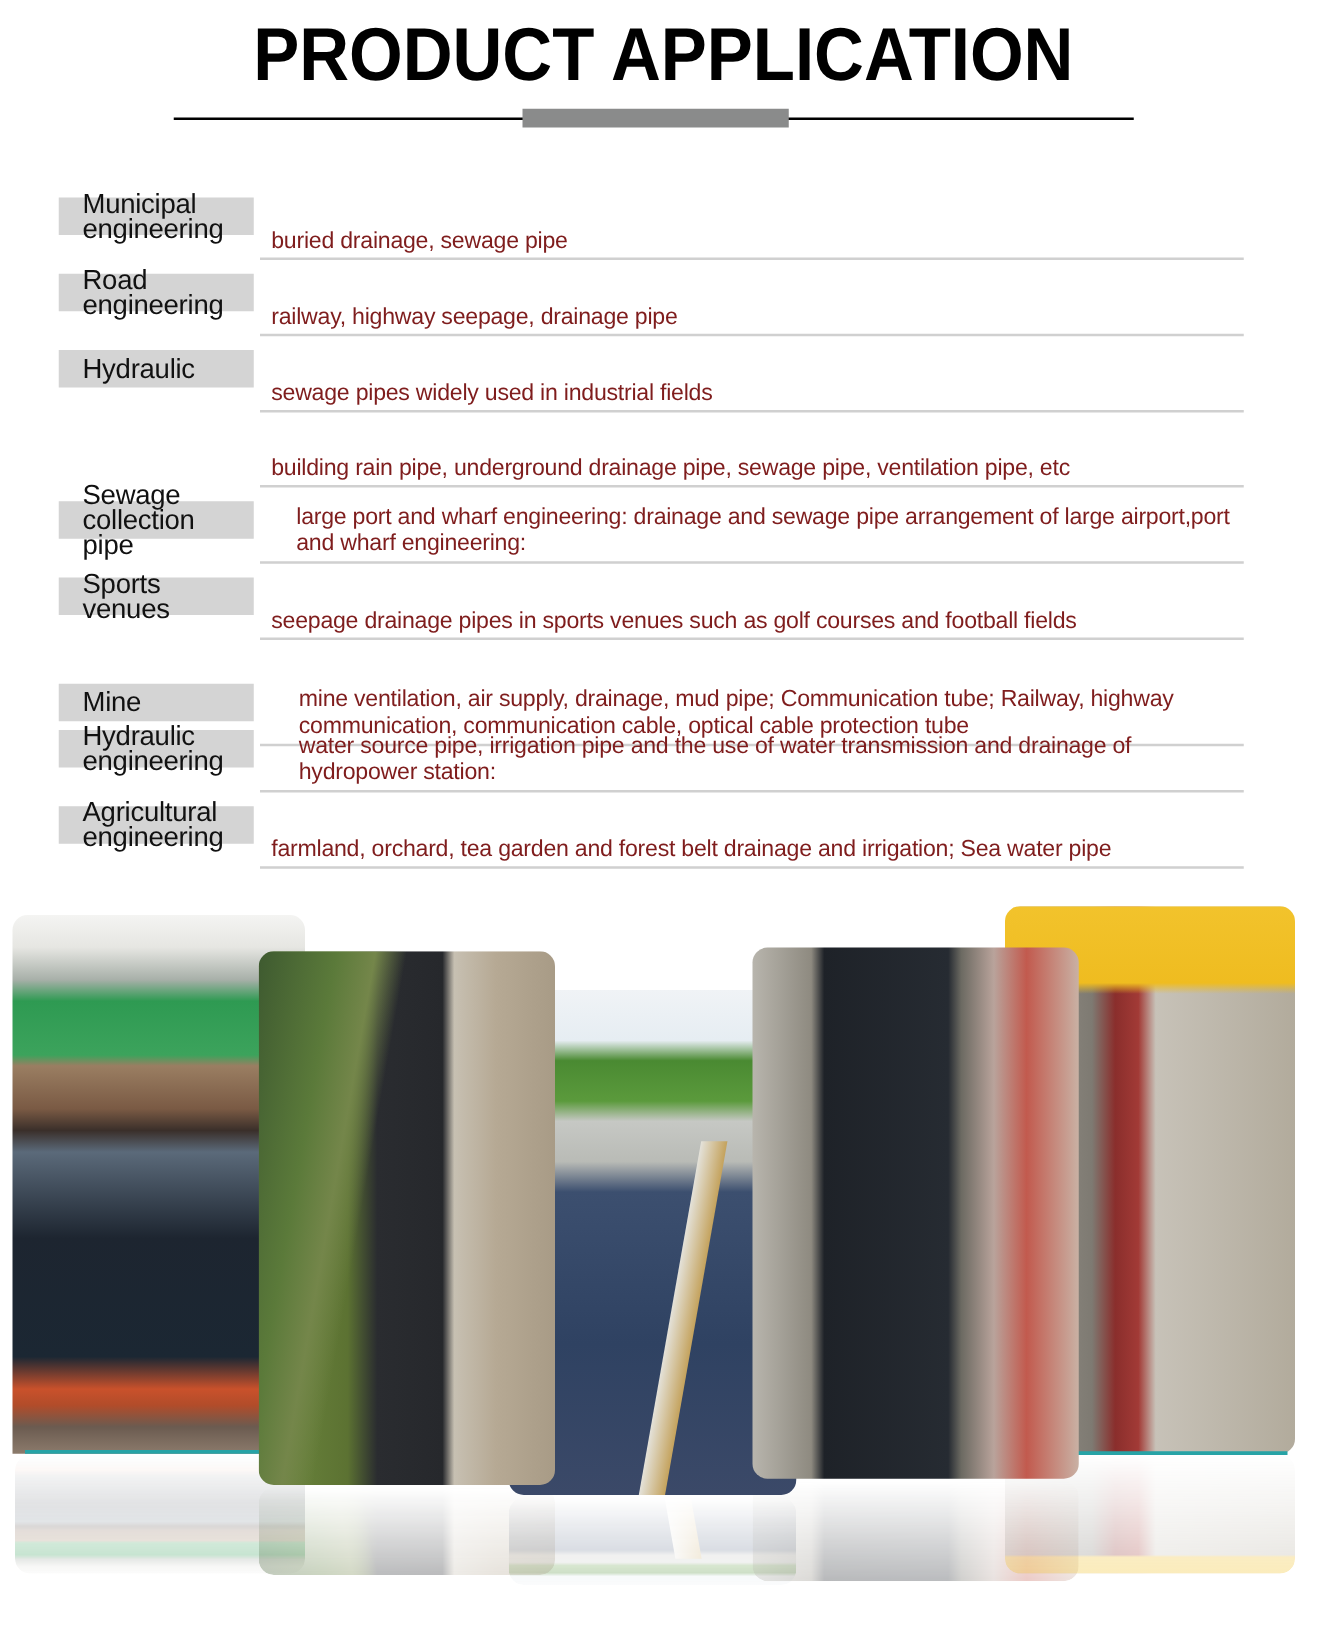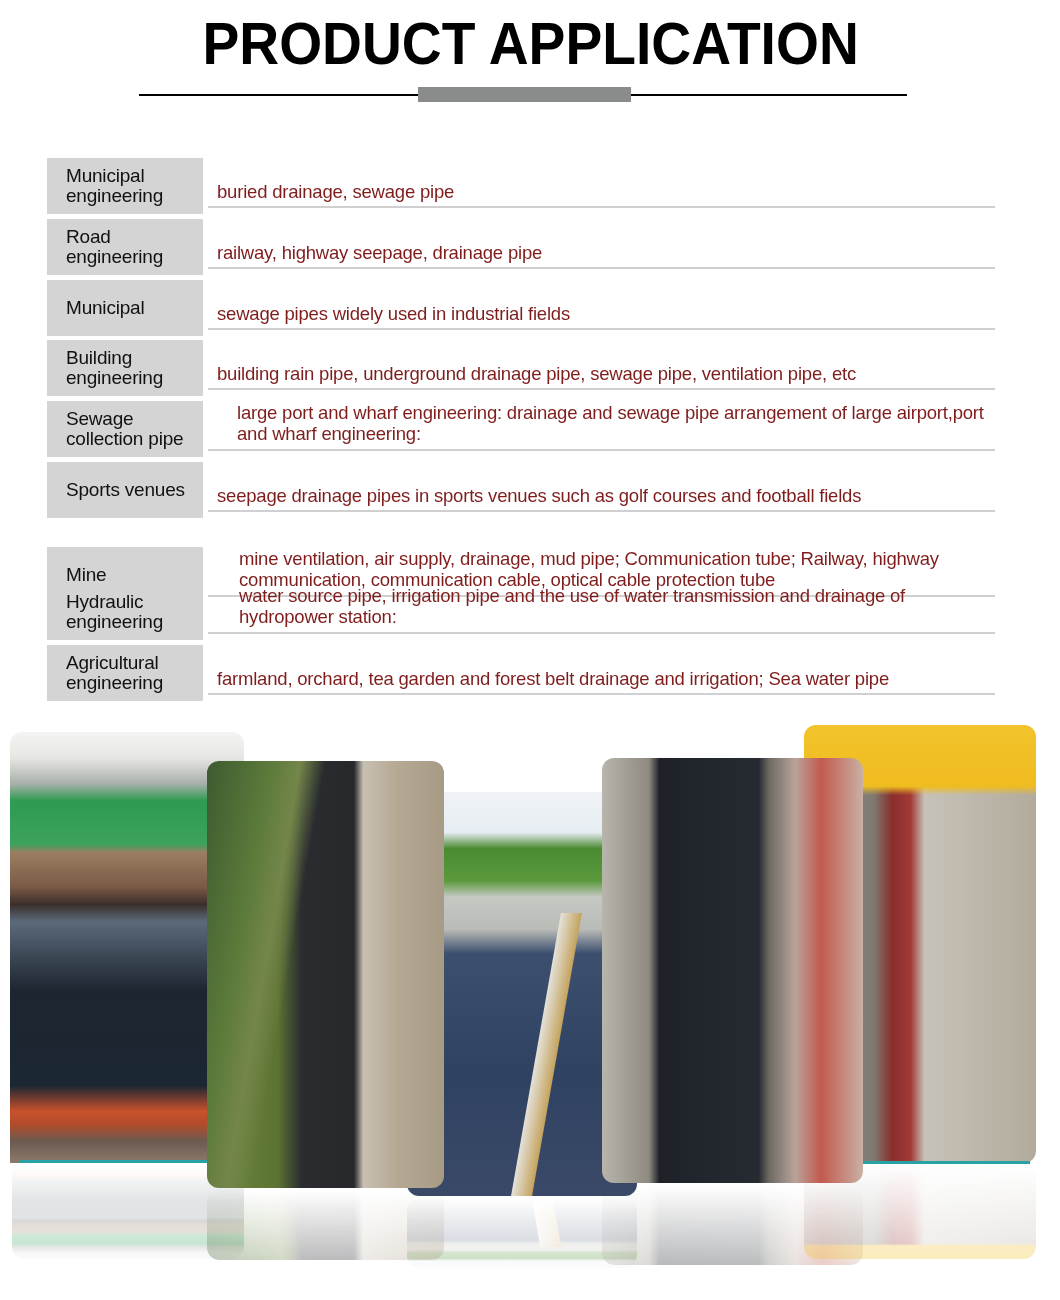--- a/index.html
+++ b/index.html
@@ -7,23 +7,23 @@
          font-family: "Liberation Sans", sans-serif; color: #000; }
 
   .title { position: absolute; left: 0; top: 6px; width: 1060px; text-align: center;
            font-family: "Liberation Sans", sans-serif; font-weight: bold; font-size: 60px;
            letter-spacing: 0px; transform: scaleX(0.92); transform-origin: 538px 0;
            line-height: 76px; }
   .divider-line { position: absolute; left: 139px; top: 94px; width: 768px; height: 2px; background: #000; }
   .divider-bar { position: absolute; left: 418px; top: 87px; width: 213px; height: 15px; background: #8a8b8b; }
 
   .row { position: absolute; left: 47px; width: 948px; height: 52px; }
-  .label-cell { position: absolute; left: 0; top: 0; width: 156px; height: 56px; background: #d4d4d4;
+  .label-cell { position: absolute; left: 0; top: 0; width: 156px; height: 30px; background: #d4d4d4;
                 box-sizing: border-box; padding-left: 19px; display: flex; align-items: center;
-                font-size: 19px; line-height: 20px; color: #111; letter-spacing: -0.2px; }
+                font-size: 22px; line-height: 20px; color: #111; letter-spacing: -0.2px; }
   .desc { position: absolute; left: 170px; right: 10px; top: 0; height: 45px;
           display: flex; align-items: flex-end; font-size: 18.5px; line-height: 21px; color: #7f1d1d;
           letter-spacing: -0.2px; padding-bottom: 1px; box-sizing: border-box; }
   .desc.top { align-items: center; padding-bottom: 2px; margin-left: 22px; }
   .rule { position: absolute; left: 161px; width: 787px; top: 48px; height: 2px; background: #d0d0d0; }
 
   .gallery { position: absolute; left: 0; top: 720px; width: 1060px; height: 560px; }
   .photo { position: absolute; border-radius: 12px; overflow: hidden; }
   .reflect { position: absolute; border-radius: 12px; overflow: hidden; opacity: 0.35;
              -webkit-mask-image: linear-gradient(to bottom, rgba(0,0,0,0.9), rgba(0,0,0,0));
@@ -58,26 +58,25 @@
     <div class="label-cell" style="width:156px;padding-right:40px">Municipal engineering</div>
     <div class="desc">buried drainage, sewage pipe</div>
     <div class="rule"></div>
   </div>
   <div class="row" style="top:219px">
     <div class="label-cell" style="padding-right:40px">Road engineering</div>
     <div class="desc">railway, highway seepage, drainage pipe</div>
     <div class="rule"></div>
   </div>
   <div class="row" style="top:280px">
-    <div class="label-cell">Municipal</div>
+    <div class="label-cell">Hydraulic</div>
     <div class="desc">sewage pipes widely used in industrial fields</div>
     <div class="rule"></div>
   </div>
   <div class="row" style="top:340px">
-    <div class="label-cell" style="padding-right:40px">Building engineering</div>
     <div class="desc">building rain pipe, underground drainage pipe, sewage pipe, ventilation pipe, etc</div>
     <div class="rule"></div>
   </div>
   <div class="row" style="top:401px">
     <div class="label-cell" style="padding-right:4px">Sewage collection pipe</div>
     <div class="desc top" style="left:168px">large port and wharf engineering: drainage and sewage pipe arrangement of large airport,port and wharf engineering:</div>
     <div class="rule"></div>
   </div>
   <div class="row" style="top:462px">
     <div class="label-cell">Sports venues</div>

